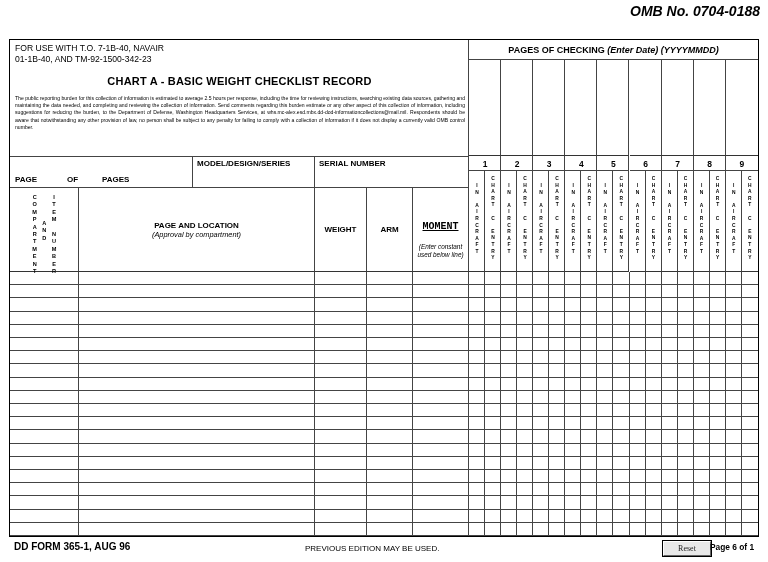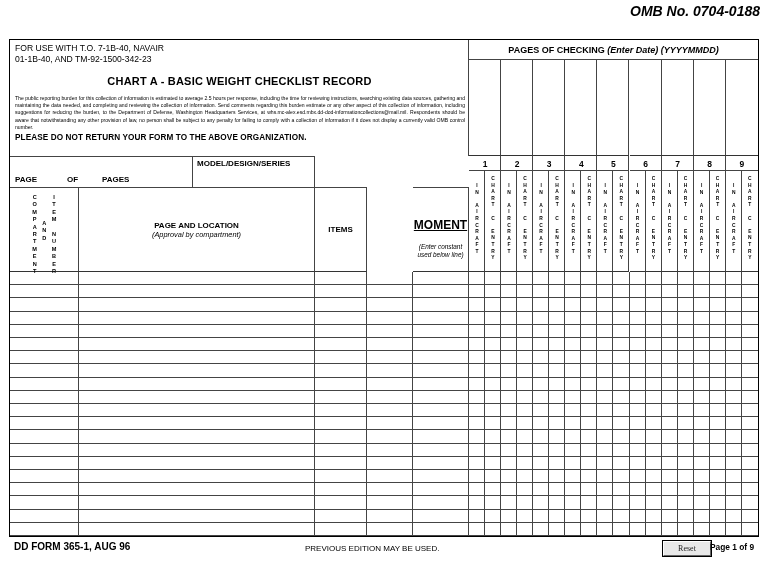--- a/index.html
+++ b/index.html
@@ -120,22 +120,23 @@
     gap: 0;
   }
   .sub-ital {
     font-style: italic;
     font-weight: normal;
     font-size: 7.4px;
     line-height: 9px;
   }
   .moment-u {
     text-decoration: underline;
-    font-size: 12px;
-    font-weight: bold;
+    font-size: 10px;
+    font-weight: bold;
+    font-family: Liberation Mono, monospace;
   }
   .moment-note {
     font-style: italic;
     font-weight: normal;
     font-size: 6.4px;
     line-height: 8px;
     text-align: center;
     margin-top: 10px;
   }
 
@@ -218,50 +219,55 @@
   <div class="frame">
 
     <div class="c br" style="left:0;top:0;width:459px;height:116px;">
       <div class="use-with">
         <div>FOR USE WITH T.O. 7-1B-40, NAVAIR</div>
         <div>01-1B-40, AND TM-92-1500-342-23</div>
       </div>
       <div class="chart-title">CHART A - BASIC WEIGHT CHECKLIST RECORD</div>
       <div class="burden">
         <span>The public reporting burden for this collection of information is estimated to average 2.5 hours per response, including the time for reviewing instructions, searching existing data sources, gathering and maintaining the data needed, and completing and reviewing the collection of information. Send comments regarding this burden estimate or any other aspect of this collection of information, including suggestions for reducing the burden, to the Department of Defense, Washington Headquarters Services, at whs.mc-alex.esd.mbx.dd-dod-informationcollections@mail.mil. Respondents should be aware that notwithstanding any other provision of law, no person shall be subject to any penalty for failing to comply with a collection of information if it does not display a currently valid OMB control number.</span>
-        <span class="burden-bold">PLEASE DO NOT RETURN YOUR FORM TO THE ABOVE ORGANIZATION.</span>
       </div>
     </div>
 
     <div class="c bt br" style="left:0;top:116px;width:183px;height:31px;">
       <span class="lbl" style="left:5px;top:18px;">PAGE</span>
       <span class="lbl" style="left:57px;top:18px;">OF</span>
       <span class="lbl" style="left:92px;top:18px;">PAGES</span>
     </div>
     <div class="c bt br" style="left:183px;top:116px;width:122px;height:31px;">
       <span class="lbl" style="left:4px;top:2px;">MODEL/DESIGN/SERIES</span>
+    </div>
+    <div class="c bt br" style="left:305px;top:116px;width:154px;height:31px;">
+      <span class="lbl" style="left:4px;top:2px;">SERIAL NUMBER</span>
     </div>
 
     <div class="c bt br thick-b" style="left:0;top:147px;width:69px;height:85px;">
       <div class="vstack-wrap" style="left:0;top:6px;width:69px;">
         <div class="vstack">C<br>O<br>M<br>P<br>A<br>R<br>T<br>M<br>E<br>N<br>T</div>
         <div class="vstack" style="padding-top:26px;">A<br>N<br>D</div>
         <div class="vstack">I<br>T<br>E<br>M<br><br>N<br>U<br>M<br>B<br>E<br>R</div>
       </div>
     </div>
 
     <div class="c bt br thick-b hdr-c hdr-items" style="left:69px;top:147px;width:236px;height:85px;">
       <div>PAGE AND LOCATION</div>
       <div class="sub-ital">(Approval by compartment)</div>
     </div>
 
     <div class="c bt br thick-b hdr-c" style="left:305px;top:147px;width:52px;height:85px;">
-      <span>ITEMS</span>
-    </div>
-
+      <span>WEIGHT</span>
+    </div>
+
+    <div class="c bt br thick-b hdr-c" style="left:357px;top:147px;width:46px;height:85px;">
+      <span>ARM</span>
+    </div>
 
     <div class="c bt br thick-b" style="left:403px;top:147px;width:56px;height:85px;padding-top:27px;">
       <div style="text-align:center;">
         <span class="moment-u">MOMENT</span>
       </div>
       <div class="moment-note">(Enter constant used below line)</div>
     </div>
 
     <div class="c bb" style="left:459px;top:0;width:289px;height:20px;">
       <div class="roc" style="left:0;top:5px;width:289px;">
@@ -877,15 +883,15 @@
           <div class="c br" style="left: 715.889px; top: 0px; width: 16.0556px; height: 13.2px;"></div>
           <div class="c" style="left: 731.944px; top: 0px; width: 16.0556px; height: 13.2px;"></div>
         </div>
       </div>
 
   </div>
 
   <div class="foot-left">DD FORM 365-1, AUG 96</div>
   <div class="foot-mid">PREVIOUS EDITION MAY BE USED.</div>
   <button class="reset-btn">Reset</button>
-  <div class="foot-right">Page 1 of 9</div>
+  <div class="foot-right">Page 6 of 1</div>
 
 </div>
 
 </body></html>

